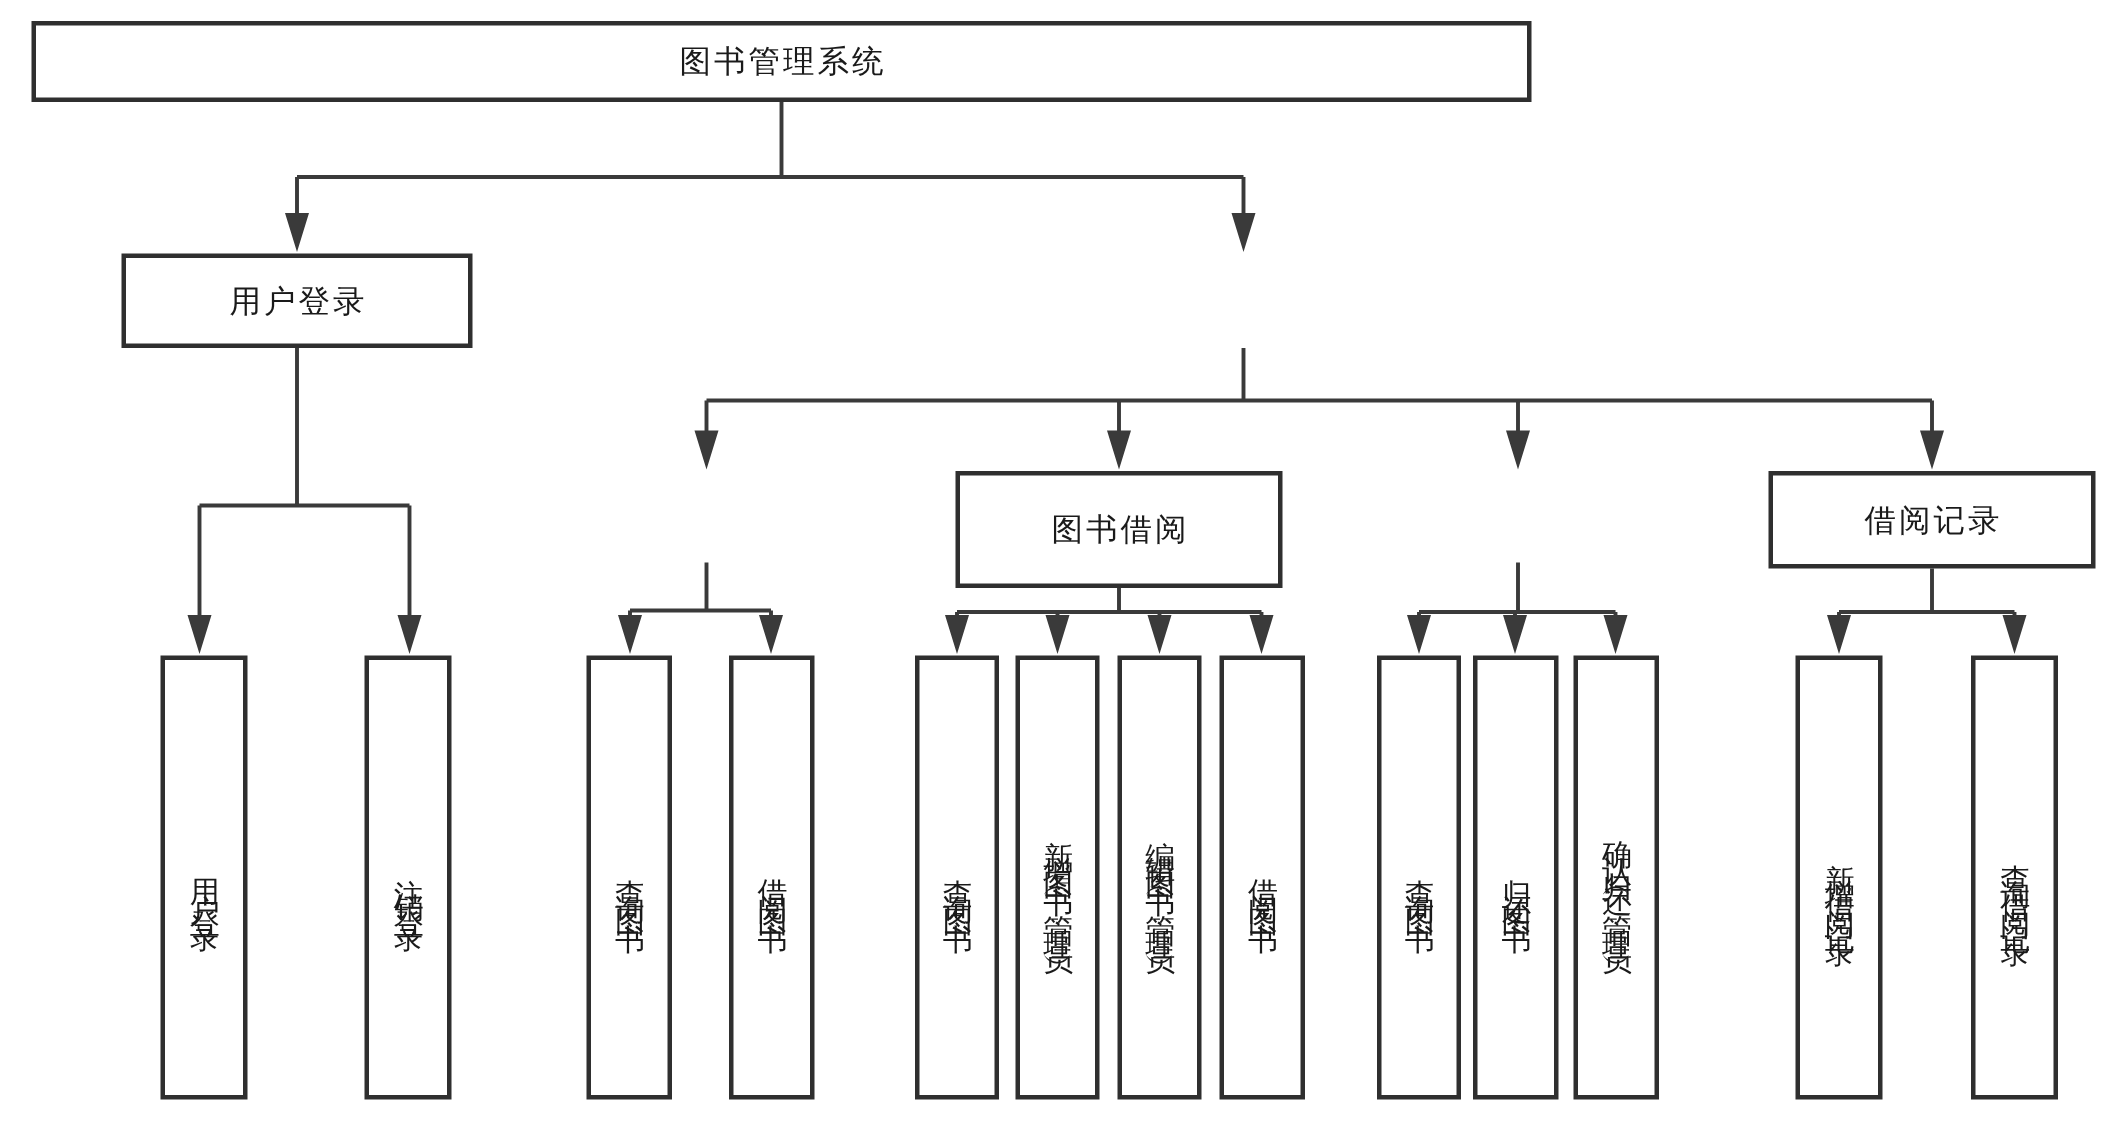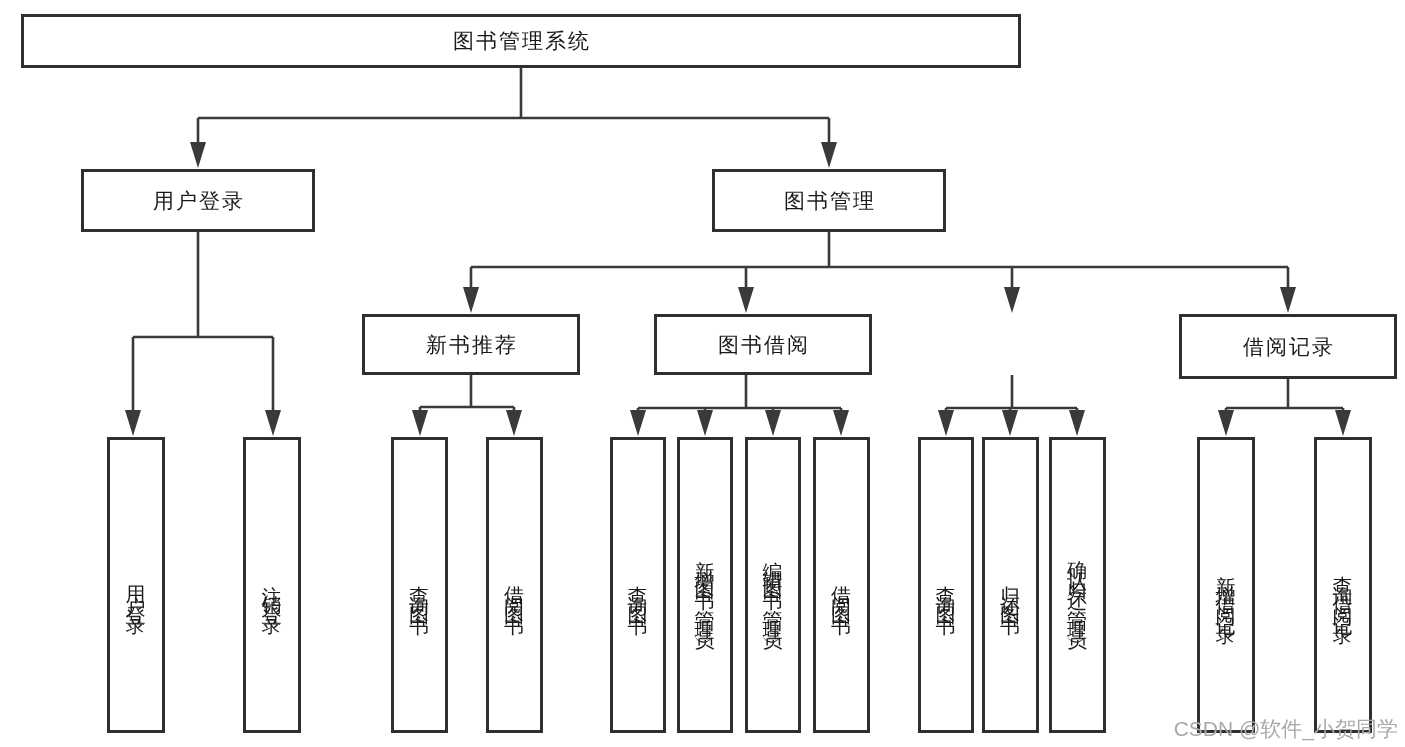--- a/index.html
+++ b/index.html
@@ -69,28 +69,22 @@
          M1218 410 L1234 410 L1226 436 Z M1335 410 L1351 410 L1343 436 Z"></path>
   </svg>
 
   <div class="node h" style="left:21px;top:14px;width:1000px;height:54px">
     <span>图书管理系统</span>
   </div>
 
   <div class="node h" style="left:81px;top:169px;width:234px;height:63px">
     <span>用户登录</span>
   </div>
-  <div class="node h" style="left:712px;top:169px;width:234px;height:63px">
-    <span>图书管理</span>
-  </div>
 
-  <div class="node h" style="left:362px;top:314px;width:218px;height:61px">
-    <span>新书推荐</span>
-  </div>
-  <div class="node h" style="left:654px;top:314px;width:218px;height:61px">
+  <div class="node h" style="left:637px;top:314px;width:218px;height:78px">
     <span>图书借阅</span>
   </div>
   <div class="node h" style="left:1179px;top:314px;width:218px;height:65px">
     <span>借阅记录</span>
   </div>
 
   <div class="node v" style="left:107px;top:437px;width:58px;height:296px">
     <span>用户登录</span>
   </div>
   <div class="node v" style="left:243px;top:437px;width:58px;height:296px">
@@ -127,15 +121,14 @@
     <span>确认归还（管理员）</span>
   </div>
 
   <div class="node v" style="left:1197px;top:437px;width:58px;height:296px">
     <span>新增借阅记录</span>
   </div>
   <div class="node v" style="left:1314px;top:437px;width:58px;height:296px">
     <span>查询借阅记录</span>
   </div>
 
-  <div class="watermark">CSDN @软件_小贺同学</div>
 
 </div>
 
 </body></html>

